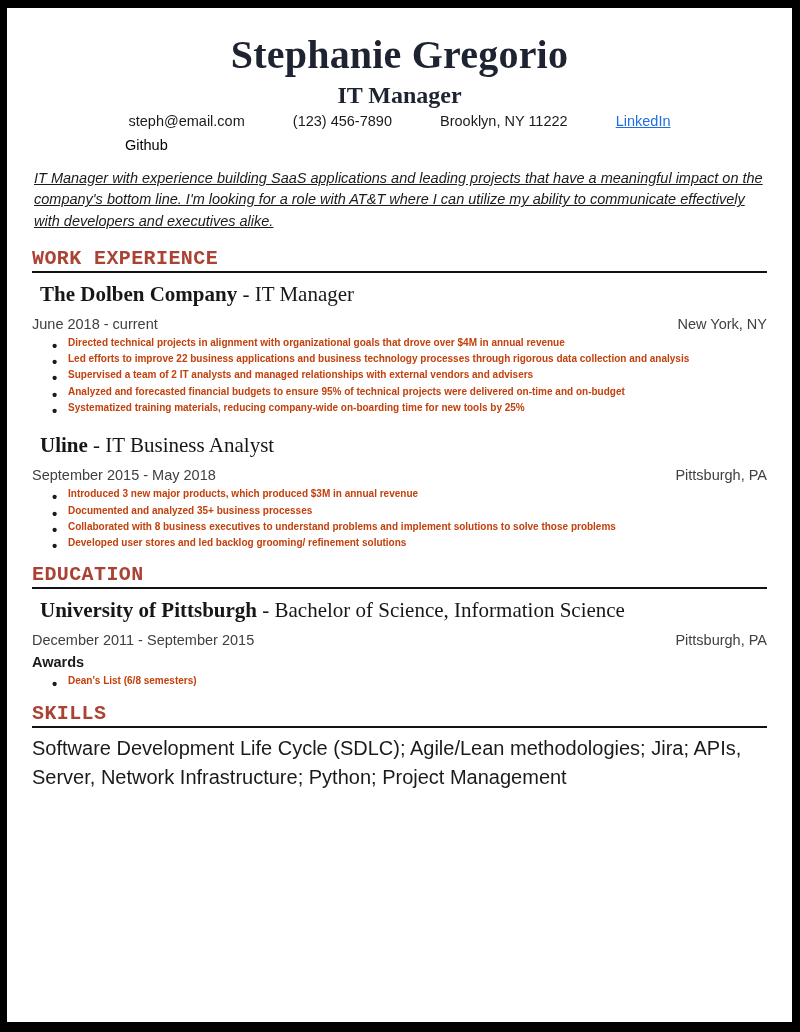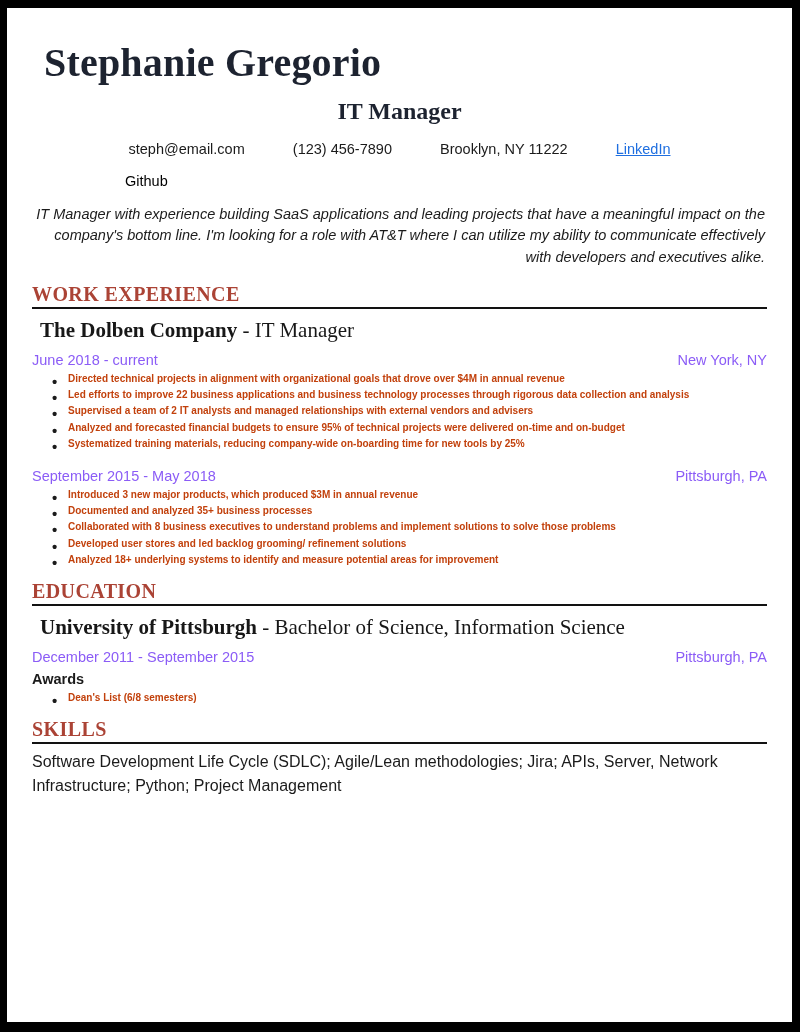--- a/index.html
+++ b/index.html
@@ -33,73 +33,73 @@
     overflow: hidden;
   }
 
   
   .name {
     font-family: "Liberation Serif", serif;
     font-weight: bold;
     font-size: 40px;
     line-height: 1.05;
     color: #1d2330;
-    text-align: left;
+    text-align: center;
     letter-spacing: 0.2px;
-    margin: 12px;
+    margin: 4px;
   }
   .job-title {
     font-family: "Liberation Serif", serif;
     font-weight: bold;
     font-size: 24px;
     line-height: 1.25;
     color: #1d2330;
     text-align: center;
     margin: 4px 0 0 0;
   }
 
   .contact-row {
-    margin-top: 12px;
     text-align: center;
     font-size: 14.5px;
     color: #1b1b1b;
     line-height: 1.55;
   }
   .contact-row .contact-item {
     display: inline-block;
     margin: 0 22px;
     white-space: nowrap;
   }
   .contact-row .contact-link {
     color: #1f6fe0;
     text-decoration: underline;
     cursor: pointer;
   }
   .contact-line-2 {
     text-align: left;
     padding-left: 93px;
-    margin-top: 10px;
+    margin-top: 2px;
     font-size: 14.5px;
     line-height: 1.55;
   }
 
   .summary {
     margin-top: 11px;
     font-size: 14.5px;
     font-style: italic;
     line-height: 1.48;
-    text-align: right;
+    text-align: left;
     color: #1b1b1b;
     padding: 0 2px;
+    text-decoration: underline;
   }
 
   
   .section { margin-top: 13px; }
   .section-title {
-    font-family: Liberation Serif, serif;
+    font-family: Liberation Mono, monospace;
     font-weight: bold;
     font-size: 20px;
     letter-spacing: 0.4px;
     color: #ab4335;
     margin: 0 0 1px 0;
     line-height: 1.15;
   }
   .section-rule {
     border: 0;
     border-top: 2px solid #121212;
@@ -118,21 +118,21 @@
   }
   .entry-org { font-weight: bold; }
   .entry-sep { font-weight: normal; color: #171717; }
   .entry-role { font-weight: normal; }
 
   .entry-meta {
     display: flex;
     justify-content: space-between;
     align-items: baseline;
     font-size: 14.5px;
-    color: #8b5cf6;
+    color: #404040;
     margin-top: 1px;
   }
   .entry-dates { text-align: left; }
   .entry-location { text-align: right; }
 
   ul.bullets {
     margin: 4px 0 0 0;
     padding-left: 34px;
     list-style: none;
   }
@@ -155,21 +155,21 @@
   }
 
   .sub-heading {
     font-size: 14.5px;
     font-weight: bold;
     color: #1b1b1b;
     margin-top: 6px;
   }
 
   .skills-text {
-    font-size: 16px;
+    font-size: 20px;
     line-height: 1.45;
     color: #1b1b1b;
     margin-top: 2px;
   }
 </style>
 </head>
 <body>
 
 <div class="page-frame">
   <div class="page">
@@ -208,30 +208,34 @@
         <ul class="bullets">
           <li>Directed technical projects in alignment with organizational goals that drove over $4M in annual revenue</li>
           <li>Led efforts to improve 22 business applications and business technology processes through rigorous data collection and analysis</li>
           <li>Supervised a team of 2 IT analysts and managed relationships with external vendors and advisers</li>
           <li>Analyzed and forecasted financial budgets to ensure 95% of technical projects were delivered on-time and on-budget</li>
           <li>Systematized training materials, reducing company-wide on-boarding time for new tools by 25%</li>
         </ul>
       </div>
 
       <div class="entry">
+        <p class="entry-heading">
+          <span class="entry-org">Uline</span>
+          <span class="entry-sep">-</span>
+          <span class="entry-role">IT Business Analyst</span>
+        </p>
         <div class="entry-meta">
           <span class="entry-dates">September 2015 - May 2018</span>
           <span class="entry-location">Pittsburgh, PA</span>
         </div>
         <ul class="bullets">
           <li>Introduced 3 new major products, which produced $3M in annual revenue</li>
           <li>Documented and analyzed 35+ business processes</li>
           <li>Collaborated with 8 business executives to understand problems and implement solutions to solve those problems</li>
           <li>Developed user stores and led backlog grooming/ refinement solutions</li>
-          <li>Analyzed 18+ underlying systems to identify and measure potential areas for improvement</li>
         </ul>
       </div>
     </section>
 
     <section class="section">
       <h3 class="section-title">EDUCATION</h3>
       <hr class="section-rule">
 
       <div class="entry">
         <p class="entry-heading">

